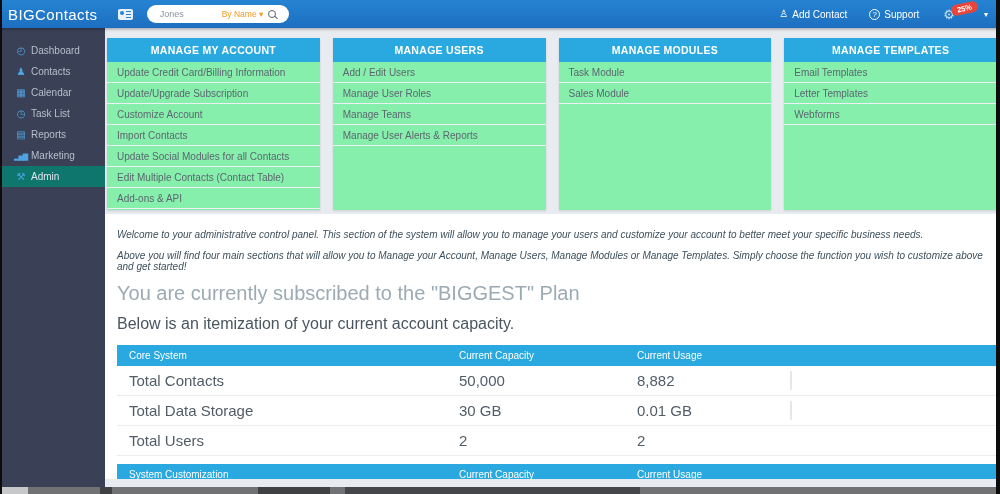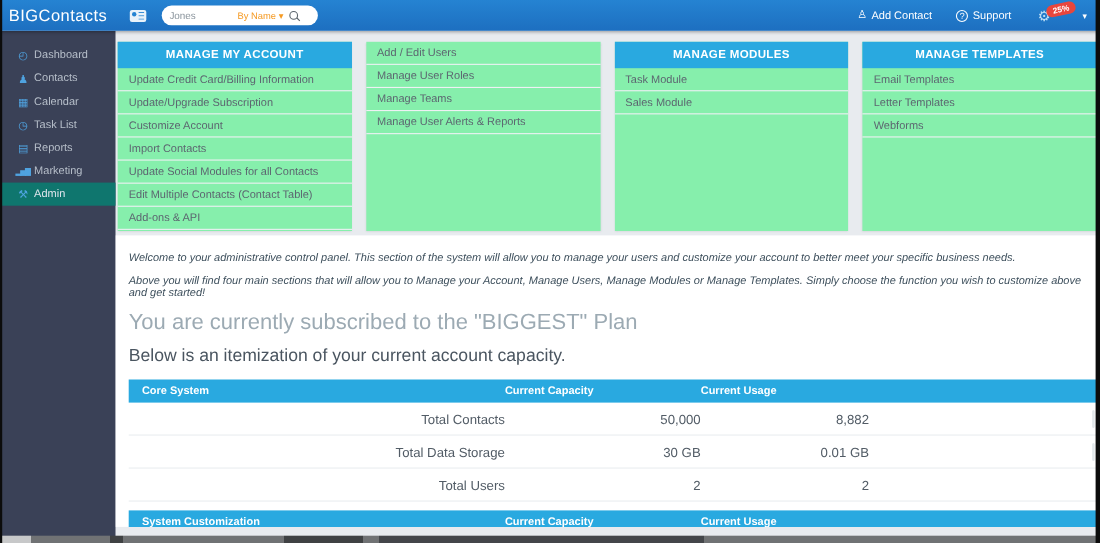--- a/index.html
+++ b/index.html
@@ -12,21 +12,21 @@
 
   
   .topbar { position:relative; z-index:10; height:28px; background:linear-gradient(#2583d2,#1d6fc0);
             display:flex; align-items:center; padding:0 12px 0 8px; box-shadow:0 1px 3px rgba(0,0,0,.35); }
   .logo { color:#fff; font-size:15px; letter-spacing:.4px; width:102px; white-space:nowrap; }
   .logo b { font-weight:400; }
   .card-icon { width:15px; height:11px; background:#e9f2fa; border-radius:2px; position:relative; margin:0 14px 0 8px; }
   .card-icon::before { content:""; position:absolute; left:2px; top:2px; width:4px; height:4px; background:#2583d2; border-radius:50%; }
   .card-icon::after { content:""; position:absolute; right:2px; top:2px; width:5px; height:7px;
                       background:linear-gradient(#2583d2 1px, transparent 1px) 0 0/5px 3px; }
-  .search-pill { background:#fff; border-radius:10px; height:18px; display:flex; align-items:center; padding:0 7px; width:142px; }
+  .search-pill { background:#fff; border-radius:10px; height:18px; display:flex; align-items:center; padding:0 7px; width:142px;justify-content:center; }
   .search-pill input { border:none; outline:none; font-size:9px; color:#8a949c; width:62px; font-family:inherit; }
   .search-filter { color:#f59a23; font-size:8.5px; white-space:nowrap; margin-right:5px; cursor:pointer; }
   .mag { width:8px; height:8px; border:1.4px solid #5a6possible; border:1.4px solid #5a646c; border-radius:50%; position:relative; }
   .mag::after { content:""; position:absolute; width:4px; height:1.4px; background:#5a646c; transform:rotate(45deg); right:-3px; bottom:-1px; }
   .top-spacer { flex:1; }
   .top-action { color:#fff; font-size:10px; display:flex; align-items:center; gap:4px; margin-left:22px; cursor:pointer; }
   .glyph { font-size:10px; line-height:1; }
   .q-circle { width:11px; height:11px; border:1px solid #fff; border-radius:50%; font-size:8px; display:flex; align-items:center; justify-content:center; }
   .gear-wrap { position:relative; margin-left:24px; display:flex; align-items:center; }
   .gear { color:#bfe0f5; font-size:13px; }
@@ -59,22 +59,22 @@
   .panel-body { flex:1; }
   .panel-item { font-size:10px; color:#5c6670; padding:5px 10px 4px; border-bottom:1px solid #eef1f4; cursor:pointer; }
 
   
   .content { background:#fff; margin-top:4px; padding:12px 0 0 12px; height:265px; overflow:hidden; }
   .intro p { font-style:italic; color:#3d4f5c; font-size:10px; margin:3px 0 10px; }
   .plan-heading { color:#9caab3; font-size:20px; font-weight:400; margin:10px 0 10px; }
   .plan-sub { font-size:16px; color:#4a5560; margin-bottom:12px; }
 
   .cap-table { margin-bottom:8px; margin-right:0; }
-  .cap-hrow { display:flex; background:#29a9e0; color:#fff; font-size:10px; font-weight:bold; padding:5px 12px; align-items:center; }
-  .cap-row { display:flex; align-items:center; font-size:12px; color:#525c66; padding:0 12px; height:30px; border-bottom:1px solid #e9edf0;text-align:right; }
+  .cap-hrow { display:flex; background:#29a9e0; color:#fff; font-size:10px; font-weight:normal; padding:5px 12px; align-items:center; }
+  .cap-row { display:flex; align-items:center; font-size:15px; color:#525c66; padding:0 12px; height:30px; border-bottom:1px solid #e9edf0; }
   .c-label { flex:0 0 330px; }
   .c-cap   { flex:0 0 178px; }
   .c-use   { flex:0 0 153px; }
   .c-bar   { flex:none; width:205px; }
   .bar-track { width:205px; height:13px; background:#eaeef1; border:1px solid #e2e7ea; border-radius:2px; overflow:hidden; }
   .bar-fill { height:100%; background:#ea8c2d; }
 
   
   .bottom-strip { position:absolute; left:0; right:0; bottom:0; height:7px; z-index:55;
     background:linear-gradient(90deg,#c7c8c9 0 28px,#707274 28px 100px,#3f4143 100px 112px,#707274 112px 258px,
@@ -165,20 +165,21 @@
 
   <div class="panel-item">Update Social Modules for all Contacts</div>
 
   <div class="panel-item">Edit Multiple Contacts (Contact Table)</div>
 
   <div class="panel-item">Add-ons &amp; API</div>
 </div>
   </div>
 
   <div class="panel">
+    <div class="panel-header">MANAGE USERS</div>
     <div class="panel-body">
   <div class="panel-item">Add / Edit Users</div>
 
   <div class="panel-item">Manage User Roles</div>
 
   <div class="panel-item">Manage Teams</div>
 
   <div class="panel-item">Manage User Alerts &amp; Reports</div>
 </div>
   </div>

